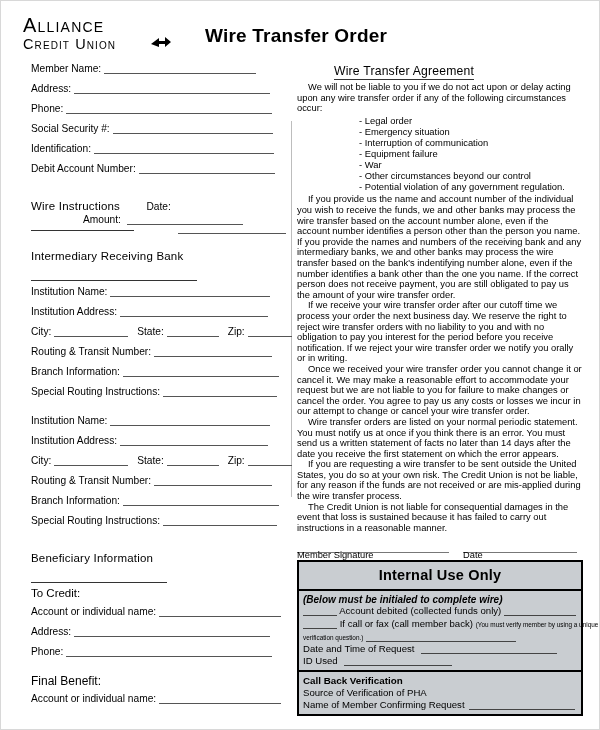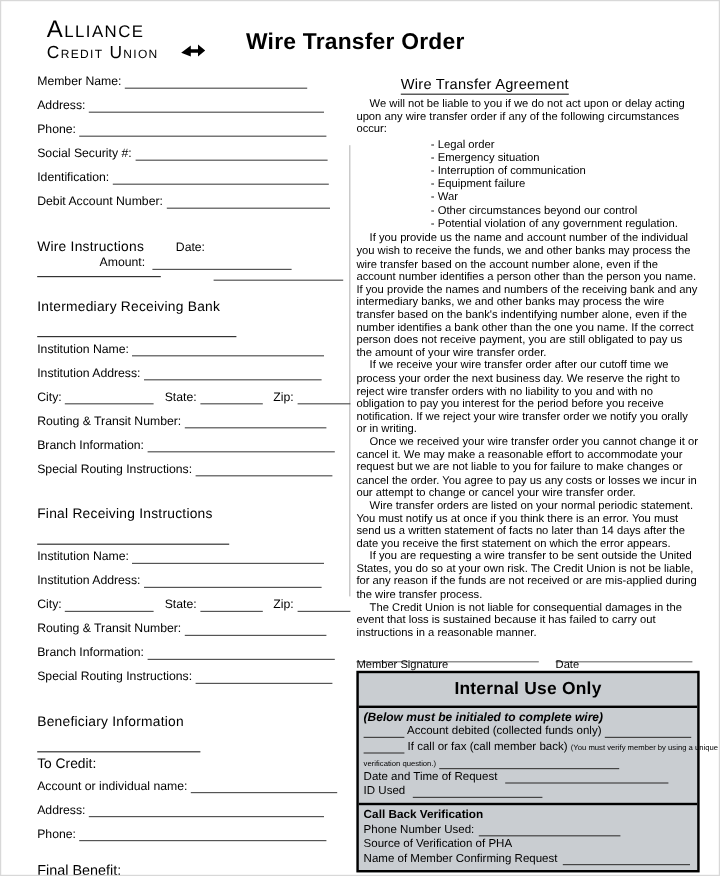--- a/index.html
+++ b/index.html
@@ -3,21 +3,21 @@
 <meta charset="utf-8">
 <style>
   html,body{margin:0;padding:0;background:#ffffff;}
   body{width:600px;height:730px;font-family:"Liberation Sans",sans-serif;color:#000;}
   .page{position:relative;width:600px;height:730px;background:#fff;box-sizing:border-box;
         border:1px solid #d8d8d8;overflow:hidden;}
   .inner{position:absolute;left:18px;top:8px;width:564px;height:712px;}
 
   
   .hdr{position:relative;height:52px;}
-  .logo{position:absolute;left:20px;top:6px;line-height:1;}
+  .logo{position:absolute;left:4px;top:6px;line-height:1;}
   .logo .l1{font-size:20px;letter-spacing:1.2px;font-variant:small-caps;font-weight:400;
             font-family:"Liberation Sans",sans-serif;}
   .logo .l2{font-size:14.5px;letter-spacing:1.1px;font-variant:small-caps;margin-top:2px;
             font-family:"Liberation Sans",sans-serif;}
   .logomark{position:absolute;left:131px;top:26px;width:22px;height:16px;}
   .doctitle{position:absolute;left:186px;top:16px;font-size:19px;font-weight:bold;
             letter-spacing:.2px;}
 
   
   .cols{position:relative;}
@@ -113,21 +113,20 @@
           <span class="lbl" style="margin-left:6px;">State:</span><span class="fill" style="width:52px"></span>
           <span class="lbl" style="margin-left:6px;">Zip:</span><span class="fill" style="width:44px"></span>
         </div>
         <div class="row"><span class="lbl">Routing &amp; Transit Number:</span><span class="fill" style="width:118px"></span></div>
         <div class="row"><span class="lbl">Branch Information:</span><span class="fill" style="width:156px"></span></div>
         <div class="row"><span class="lbl">Special Routing Instructions:</span><span class="fill" style="width:114px"></span></div>
       </div>
 
       <div class="gap"></div>
       <div>
-        <div><span class="sect">Final Receiving Instructions</span></div>
         <div class="row"><span class="lbl">Institution Name:</span><span class="fill" style="width:160px"></span></div>
         <div class="row"><span class="lbl">Institution Address:</span><span class="fill" style="width:148px"></span></div>
         <div class="row">
           <span class="lbl">City:</span><span class="fill" style="width:74px"></span>
           <span class="lbl" style="margin-left:6px;">State:</span><span class="fill" style="width:52px"></span>
           <span class="lbl" style="margin-left:6px;">Zip:</span><span class="fill" style="width:44px"></span>
         </div>
         <div class="row"><span class="lbl">Routing &amp; Transit Number:</span><span class="fill" style="width:118px"></span></div>
         <div class="row"><span class="lbl">Branch Information:</span><span class="fill" style="width:156px"></span></div>
         <div class="row"><span class="lbl">Special Routing Instructions:</span><span class="fill" style="width:114px"></span></div>
@@ -204,21 +203,20 @@
             <span class="blank" style="width:136px;margin-left:4px;"></span>
           </div>
           <div class="iurow">
             <span>ID Used</span>
             <span class="blank" style="width:108px;margin-left:4px;"></span>
           </div>
         </div>
 
         <div class="iusec">
           <div class="bhd">Call Back Verification</div>
-          <div class="iurow"><span>Phone Number Used:</span><span class="blank" style="width:118px;margin-left:4px;"></span></div>
           <div class="iurow"><span>Source of Verification of PHA</span></div>
           <div class="iurow"><span>Name of Member Confirming Request</span><span class="blank" style="width:106px;margin-left:4px;"></span></div>
 
         </div>
 
       </div>
     </div>
   </div>
  </div>
 </div>

